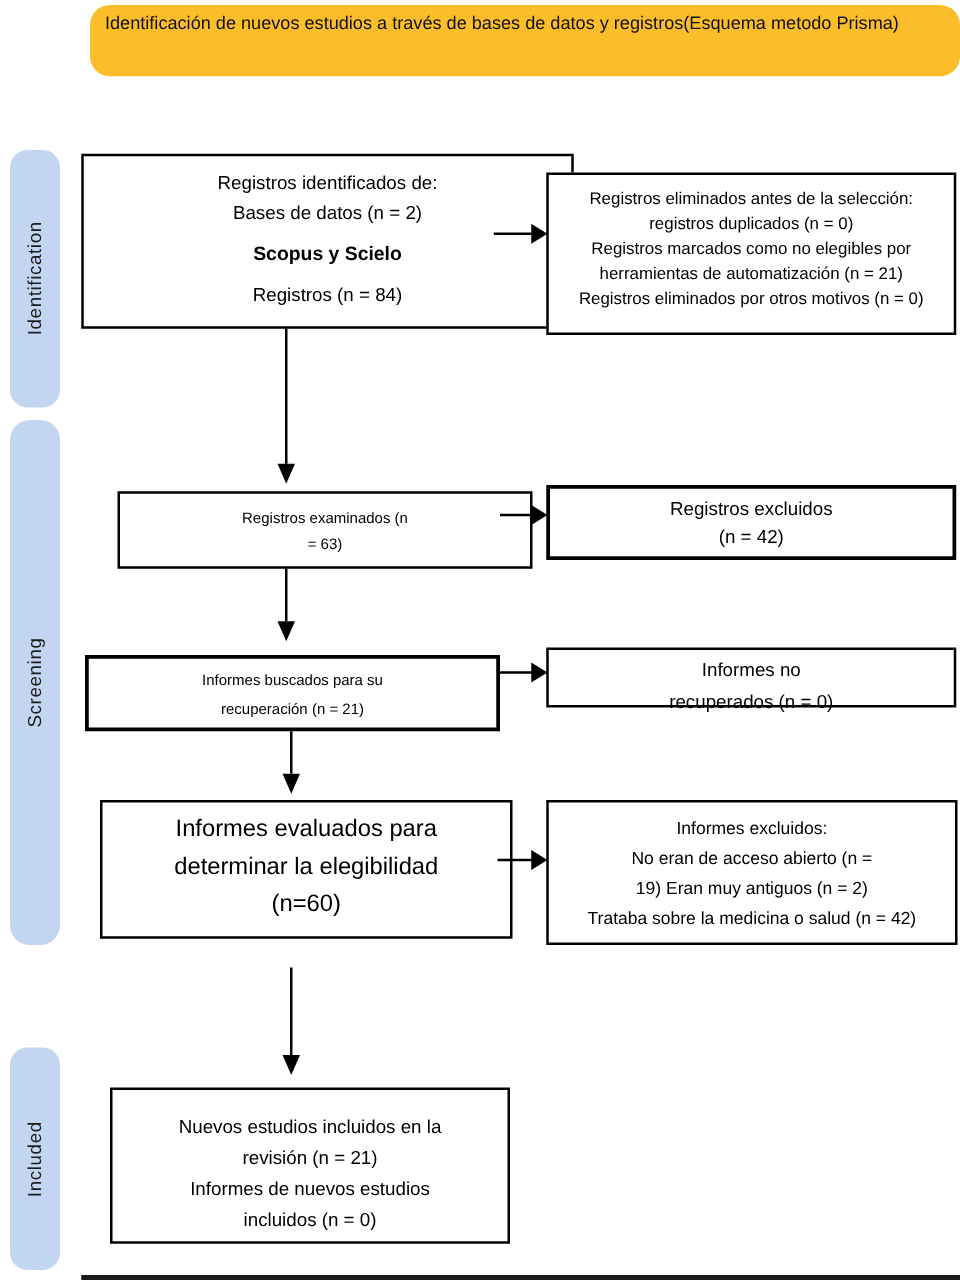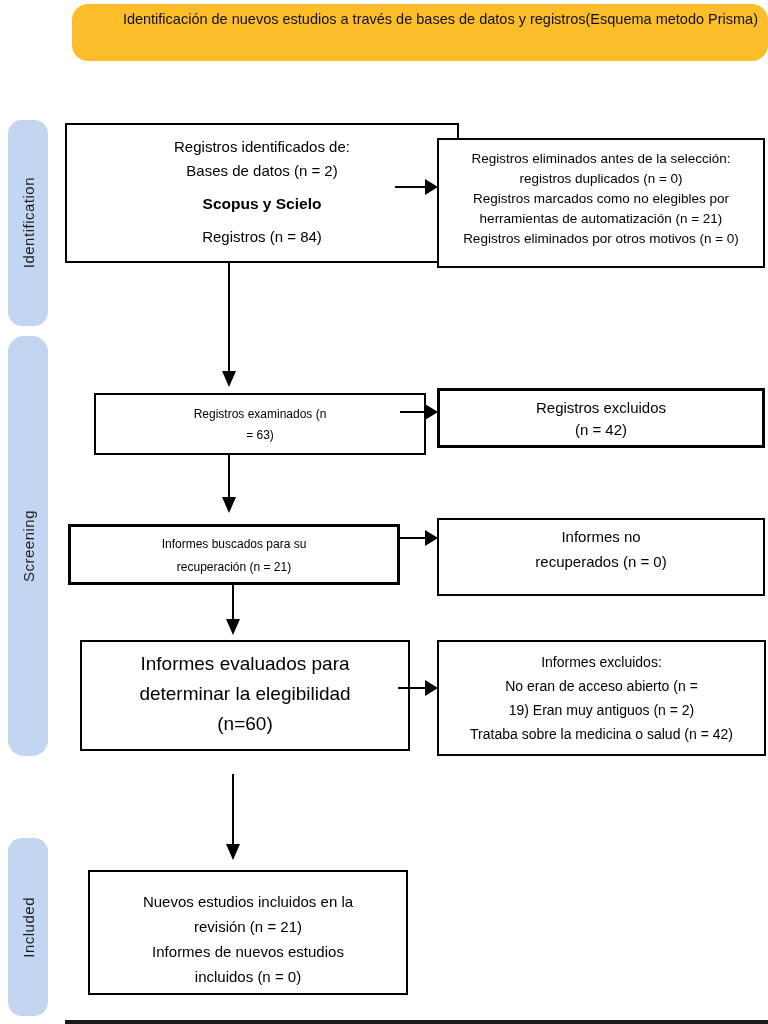--- a/index.html
+++ b/index.html
@@ -18,21 +18,21 @@
   }
   
   .header {
     position: absolute;
     left: 72px; top: 4px;
     width: 696px; height: 57px;
     background: var(--header-bg, #FCBD2B);
     border-radius: 16px;
     box-sizing: border-box;
     padding: 6px 10px 0 12px;
-    text-align: right;
+    text-align: left;
     font-size: 14.5px;
     line-height: 18px;
     color: #111111;
   }
   
   .stage {
     position: absolute;
     left: 8px;
     width: 40px;
     background: var(--stage-bg, #C3D6F1);
@@ -57,21 +57,21 @@
     background: #ffffff;
     border: 2px solid var(--box-border, #000000);
     box-sizing: border-box;
     text-align: center;
   }
   .box-a { left: 65px;  top: 123px; width: 394px; height: 140px; font-size: 15px;   padding-top: 10px; line-height: 24px; }
   .box-b { left: 437px; top: 138px; width: 328px; height: 130px; font-size: 13.5px; padding-top: 9px;  line-height: 20px; }
   .box-c { left: 68px;  top: 393px; width: 332px; height: 62px;  font-size: 12px;   padding-top: 9px;  line-height: 21px; margin-left: 26px; }
   .box-d { left: 437px; top: 388px; width: 328px; height: 60px;  font-size: 15px;   padding-top: 6px;  line-height: 22px; border-width: 3px; }
   .box-e { left: 68px;  top: 524px; width: 332px; height: 61px;  font-size: 12px;   padding-top: 6px;  line-height: 23px; border-width: 3px; }
-  .box-f { left: 437px; top: 518px; width: 328px; height: 78px;  font-size: 15px;   padding-top: 4px;  line-height: 25px; }
+  .box-f { left: 437px; top: 518px; width: 328px; height: 48px;  font-size: 15px;   padding-top: 4px;  line-height: 25px; }
   .box-g { left: 80px;  top: 640px; width: 330px; height: 111px; font-size: 19px; padding-top: 7px;  line-height: 30px; }
   .box-h { left: 437px; top: 640px; width: 329px; height: 116px; font-size: 14px;   padding-top: 8px;  line-height: 24px; }
   .box-i { left: 88px;  top: 870px; width: 320px; height: 125px; font-size: 15px;   padding-top: 17px; line-height: 25px; }
   .ln { white-space: nowrap; }
   .bold { font-weight: bold; font-size: 15.5px; }
   .gap { margin-top: 9px; }
   
   .hline, .vline {
     position: absolute;
     background: #000000;

